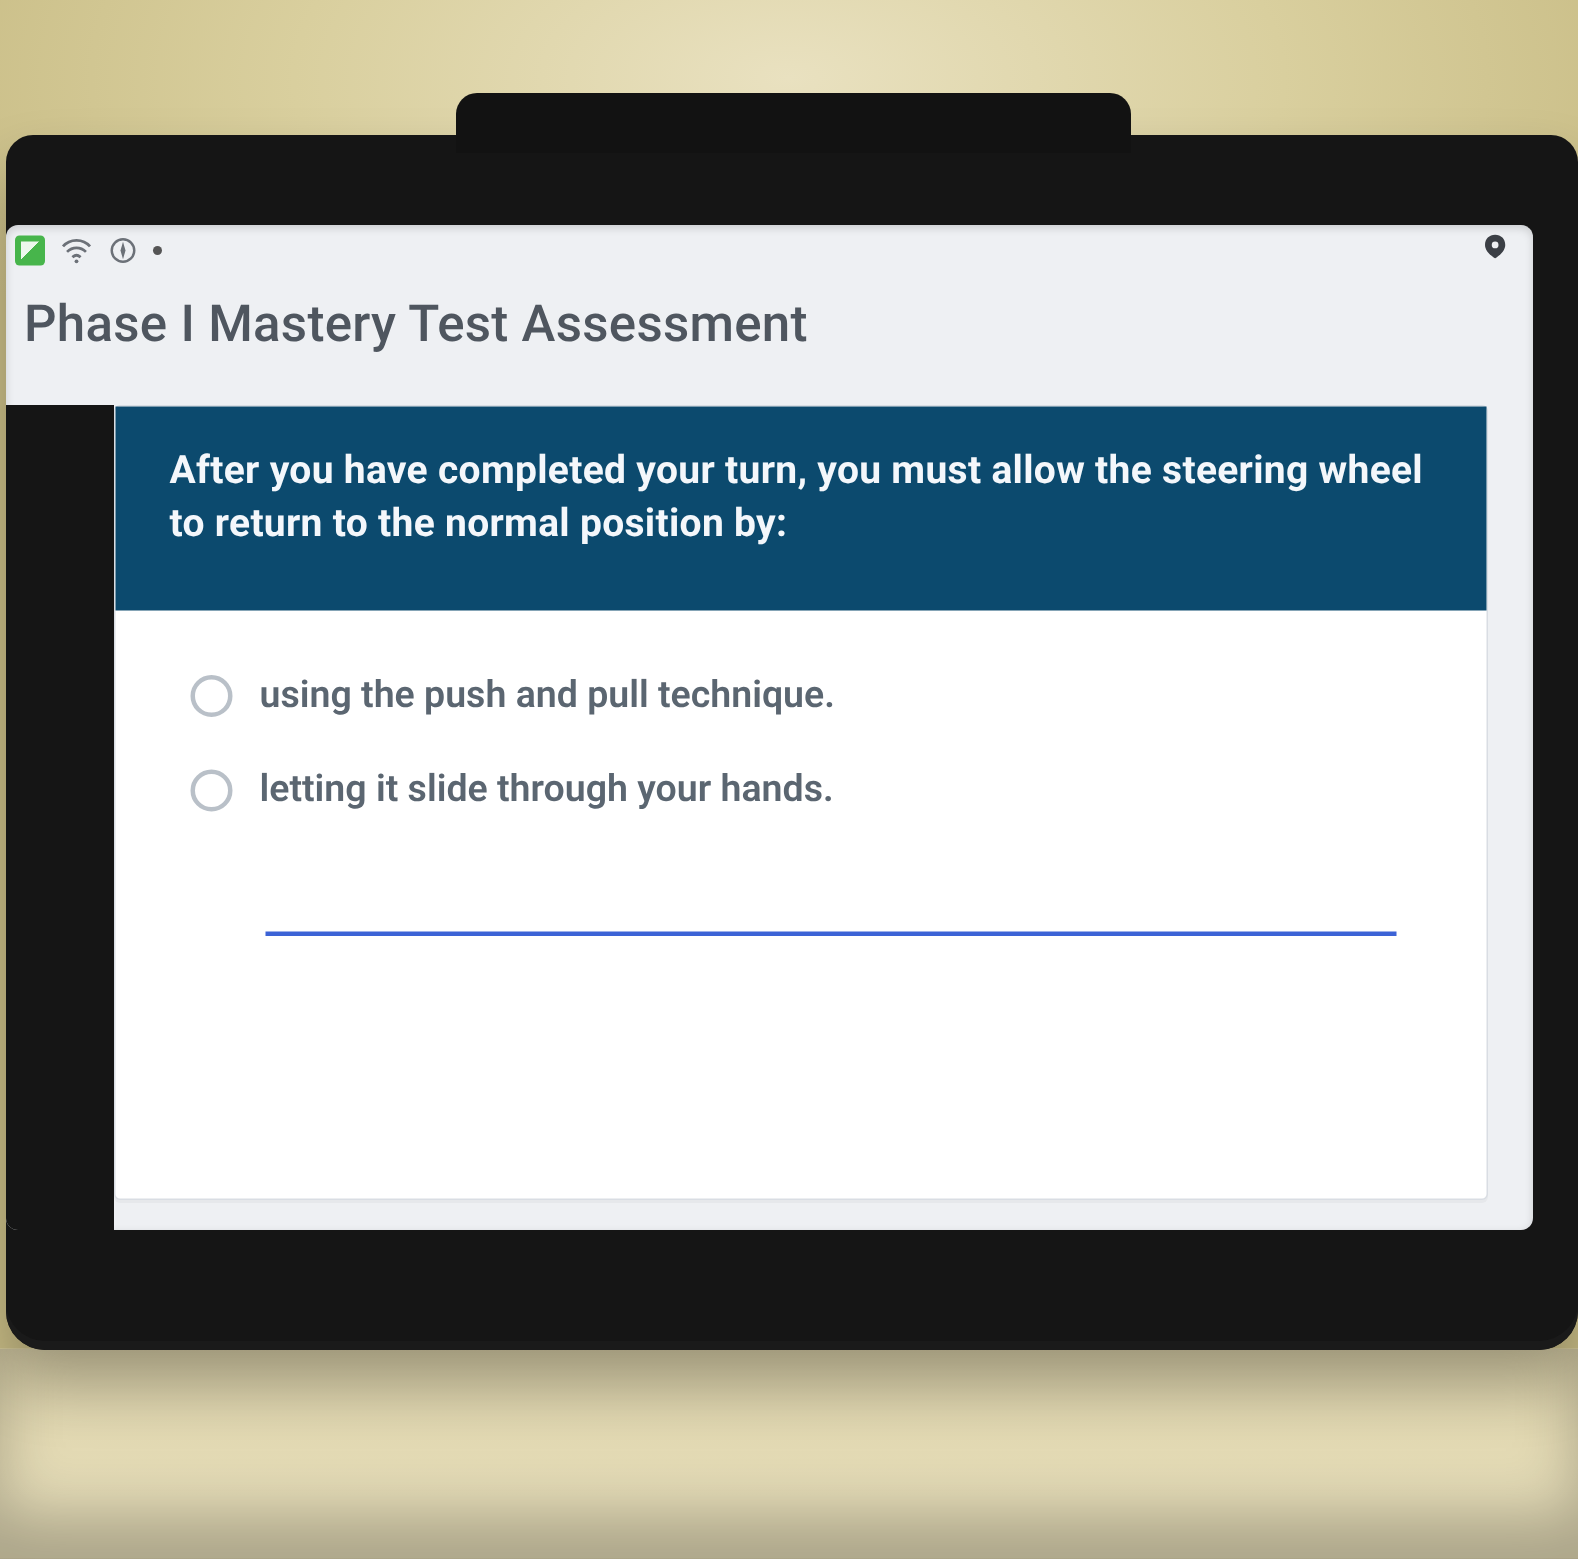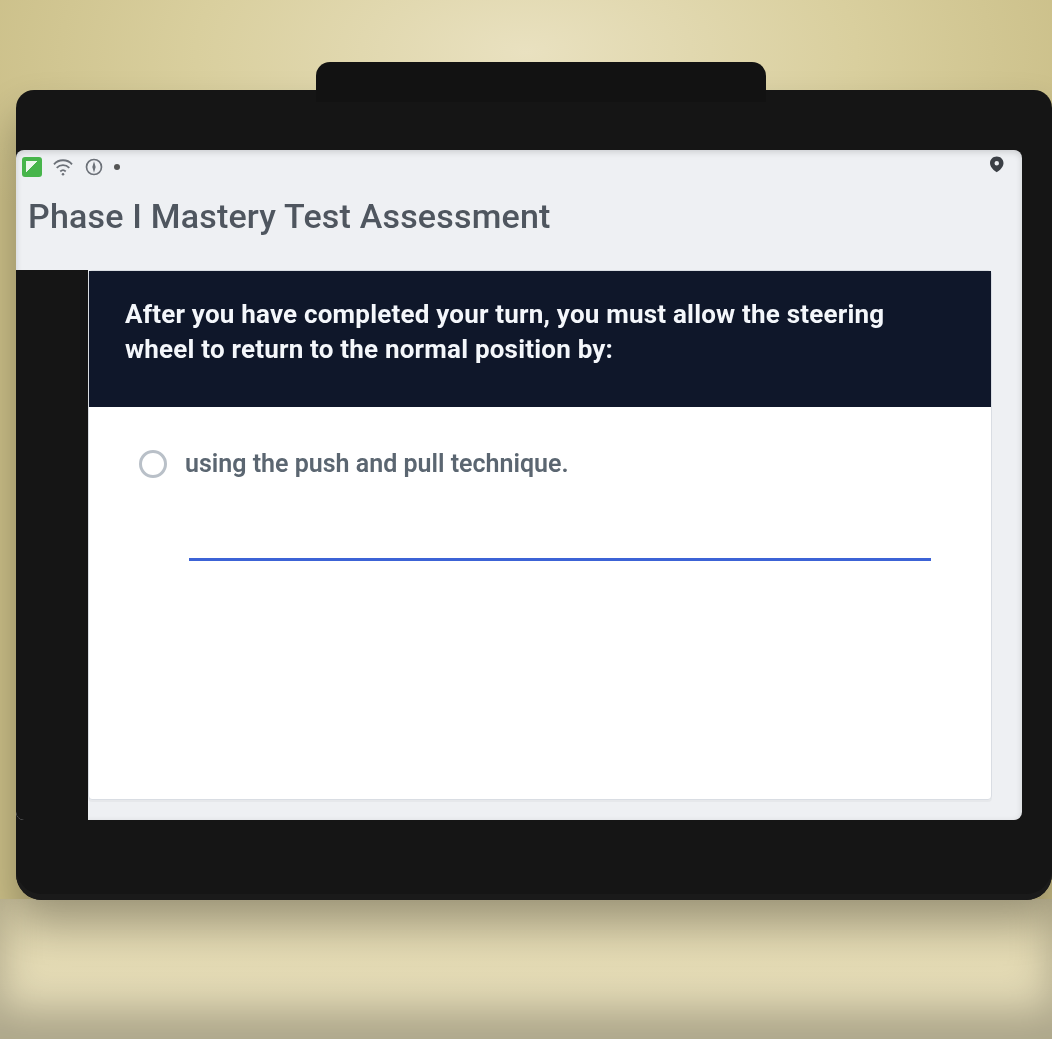--- a/index.html
+++ b/index.html
@@ -9,21 +9,21 @@
       background:
         radial-gradient(ellipse 600px 300px at 50% 5%, #e9e1c0 0%, #d9cf9e 55%, #c9bd86 100%),
         linear-gradient(#d9cf9e,#d9cf9e);
       display:flex; flex-direction:column;
       overflow:hidden;
     }
 
     
     .device {
       position:absolute;
-      top:90px; left:16px; right:0;
+      top:90px; left:4px; right:0;
       height:810px;
       background:#151515;
       border-radius:18px 18px 26px 26px;
       box-shadow:
         0 -6px 0 #1a1a1a inset,
         0 24px 40px rgba(0,0,0,.28);
     }
     
     .device::before{
       content:"";
@@ -79,21 +79,21 @@
       position:absolute;
       left:72px; right:30px; top:120px; bottom:20px;
       background:#ffffff;
       border:1px solid #d9dde3;
       border-radius:4px;
       display:flex; flex-direction:column;
       box-shadow:0 2px 0 rgba(0,0,0,.03);
     }
 
     .question-banner{
-      background:#0f172a;
+      background:#0c4a6e;
       color:#f4f7fb;
       padding:26px 36px 40px 36px;
       font-size:26px;
       font-weight:700;
       line-height:1.35;
       letter-spacing:.2px;
     }
 
     .options{
       padding:42px 30px 10px 50px;
@@ -162,19 +162,23 @@
     <div class="bezel-left"></div>
 
     <div class="content">
       <div class="question-banner">After you have completed your turn, you must allow the steering wheel to return to the normal position by:</div>
 
       <div class="options">
         <div class="option">
           <span class="radio"></span>
           <span>using the push and pull technique.</span>
         </div>
+        <div class="option">
+          <span class="radio"></span>
+          <span>letting it slide through your hands.</span>
+        </div>
       </div>
 
       <div class="divider"></div>
     </div>
 
   </div>
 </div>
 
 </body></html>

